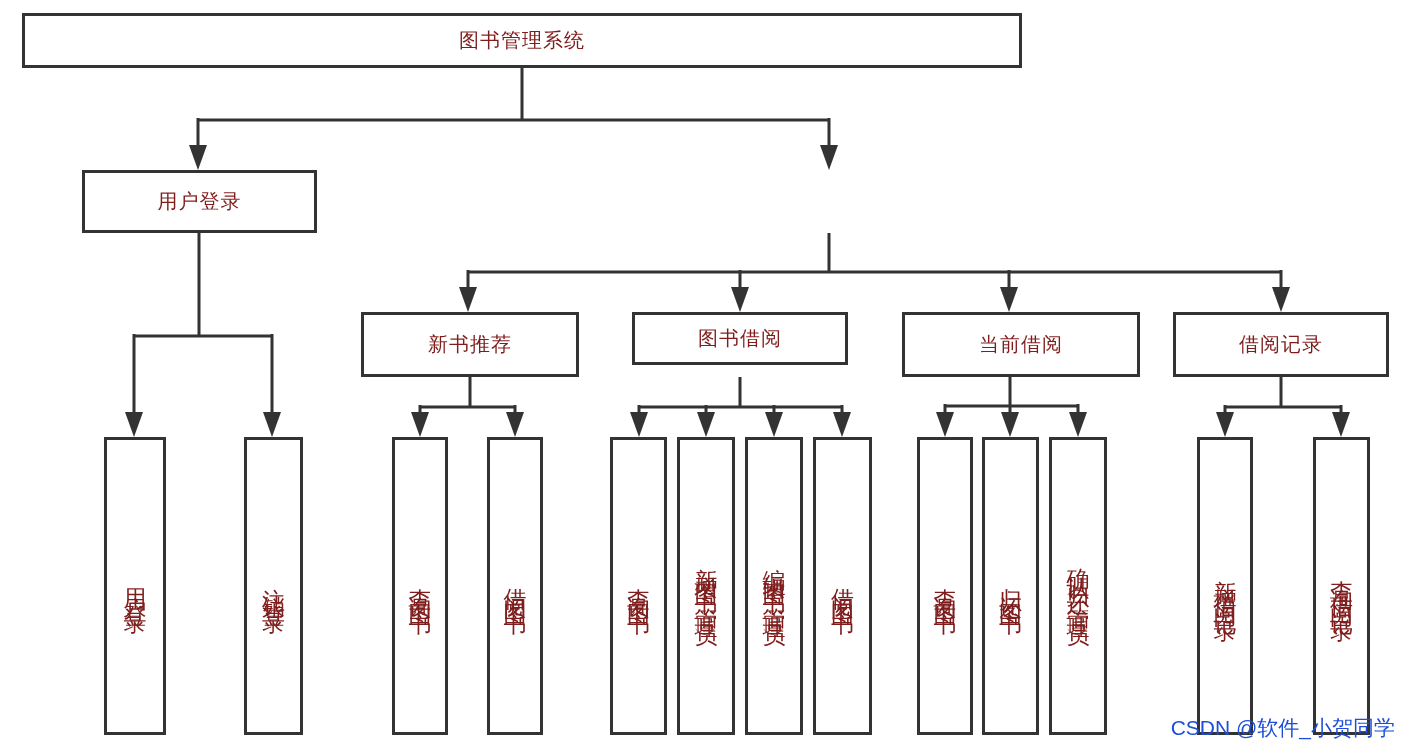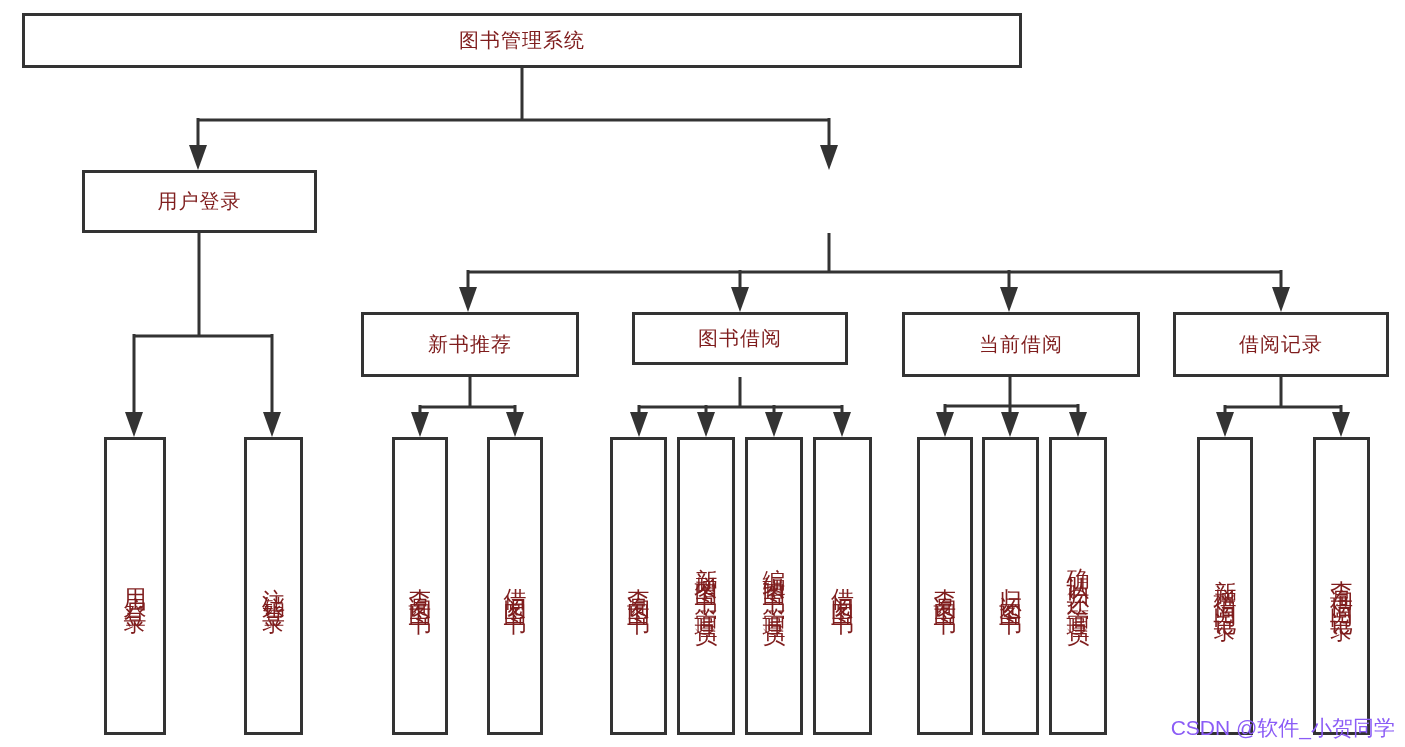--- a/index.html
+++ b/index.html
@@ -30,21 +30,21 @@
     font-size:23px;
     letter-spacing:8px;
     line-height:1;
   }
   .watermark{
     position:absolute;
     z-index:3;
     right:10px;
     bottom:5px;
     font-size:21px;
-    color:#8b5cf6;
+    color:#1d4ed8;
     white-space:nowrap;
   }
 </style>
 </head>
 <body>
 
 <div id="stage">
 
   <svg id="wires" width="1405" height="747" viewBox="0 0 1405 747">
     <g stroke="#333333" stroke-width="3" fill="none">

